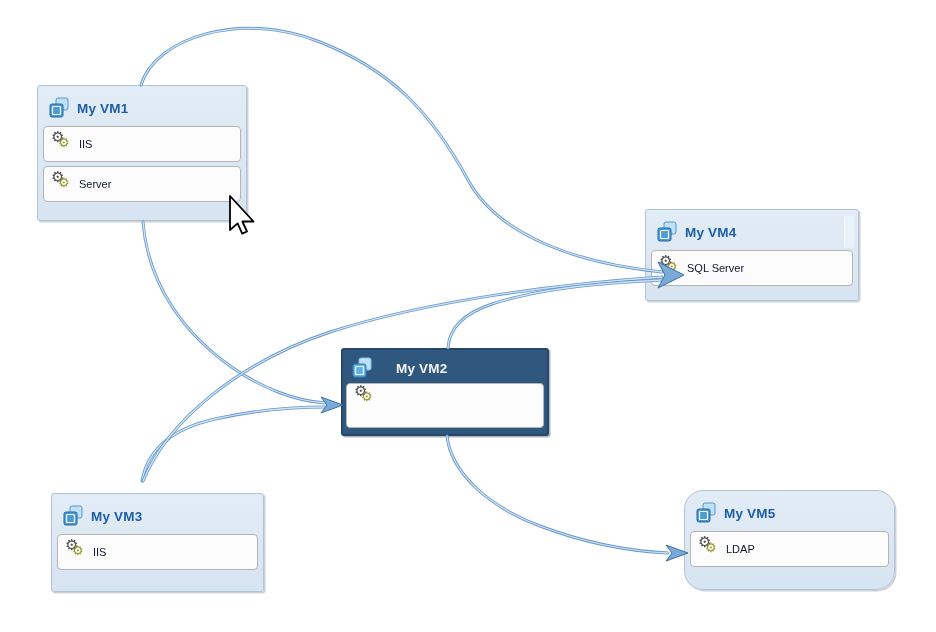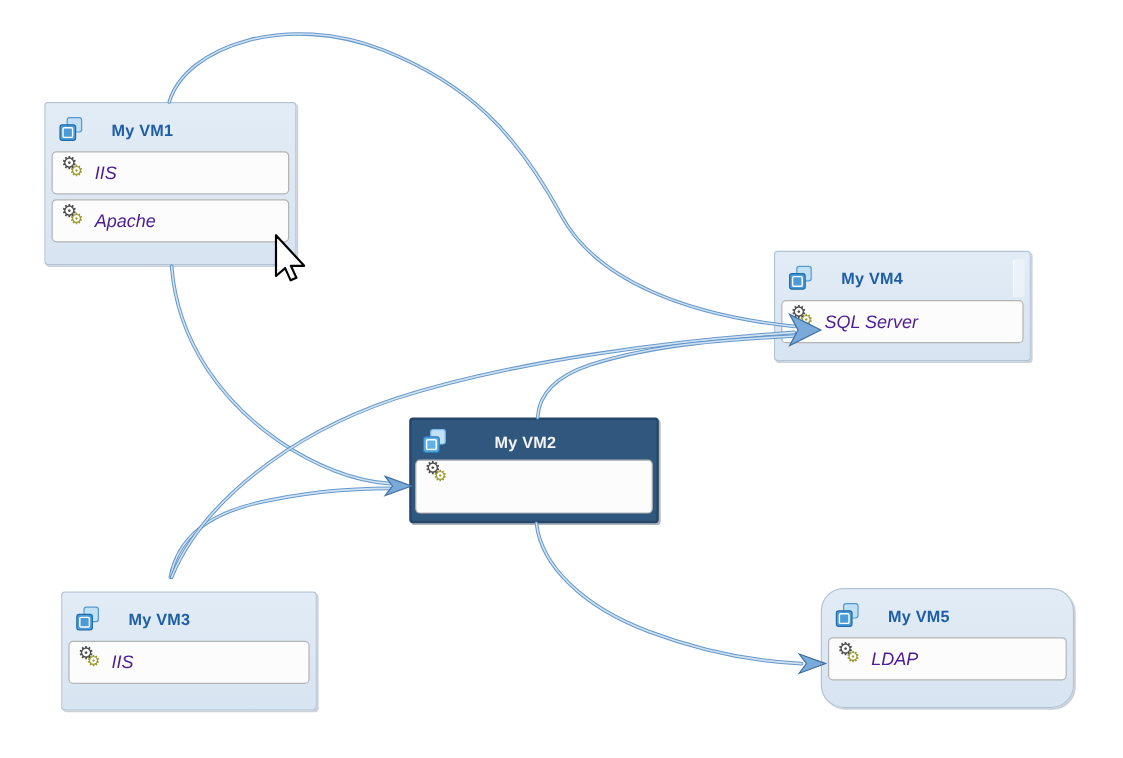--- a/index.html
+++ b/index.html
@@ -12,36 +12,36 @@
     position:absolute;box-sizing:border-box;border-radius:3px;
     background:linear-gradient(#e2ecf6,#d7e4f1);
     border:1px solid #b2c3d6;
     box-shadow:1.5px 1.5px 0 rgba(140,152,168,0.45);
     z-index:2;
   }
   .vm.selected{
     background:#30587e;border:2px solid #26476a;
     box-shadow:1.5px 1.5px 0 rgba(110,120,135,0.55);
   }
-  .vm-header{display:flex;align-items:center;gap:23px;padding:9px 8px 5px 10px;}
+  .vm-header{display:flex;align-items:center;gap:7px;padding:9px 8px 5px 10px;}
   .vm.selected .vm-header{padding:7px 8px 4px 8px;}
   .vm-title{font-size:13.5px;font-weight:bold;color:#1d5ea6;letter-spacing:.2px;}
   .vm.selected .vm-title{color:#f3f3f3;padding-left:16px;}
   .vm-icon{flex:0 0 auto;display:block;}
   .rows{padding:0 5px;}
   .vm.selected .rows{padding:0 3px;}
   .svc-row{
     box-sizing:border-box;background:#fcfcfc;border:1px solid #b4b4b4;
     border-radius:4px;margin-bottom:4px;padding:7px 6px 5px 7px;min-height:36px;
   }
   .svc-row:after{content:"";display:block;clear:both;}
   .gears-icon{float:left;width:21px;height:19px;position:relative;margin-right:7px;}
   .gears-icon .g1{position:absolute;left:0;top:-5px;font-size:15px;color:#4e4e4e;line-height:1;}
   .gears-icon .g2{position:absolute;left:7px;top:2px;font-size:13px;color:#99992c;line-height:1;}
-  .svc-label{font-size:15px;color:#4c1d95;line-height:21px;font-style:italic;}
+  .svc-label{font-size:11px;color:#0f172a;line-height:21px;}
   .header-grip{
     position:absolute;top:6px;right:4px;width:9px;height:32px;border-radius:2px;
     background:rgba(255,255,255,0.38);border-left:1px solid rgba(255,255,255,0.7);
   }
   
   #vm1{left:37px;top:85px;width:210px;height:136px;}
   #vm2{left:341px;top:348px;width:208px;height:88px;}
   #vm3{left:51px;top:481px;width:213px;height:99px;margin-top:12px;}
   #vm4{left:645px;top:209px;width:214px;height:92px;}
   #vm5{left:684px;top:490px;width:211px;height:100px;border-radius:19px;}
@@ -74,21 +74,21 @@
             <span class="g1">⚙</span>
             <span class="g2">⚙</span>
           </span>
         <span class="svc-label">IIS</span>
       </div>
       <div class="svc-row">
         <span class="gears-icon">
             <span class="g1">⚙</span>
             <span class="g2">⚙</span>
           </span>
-        <span class="svc-label">Apache</span>
+        <span class="svc-label">Server</span>
       </div>
     </div>
   </div>
 
   <div class="vm selected" id="vm2">
     <div class="vm-header">
       <svg class="vm-icon" width="22" height="22" viewBox="0 0 22 22">
         <rect x="8" y="1" width="12" height="12" rx="2" fill="#bfe0f5" stroke="#7fc2ec"></rect>
         <rect x="2" y="7" width="13" height="13" rx="2" fill="#5db1e8" stroke="#2f7cb8"></rect>
         <rect x="4.5" y="9.5" width="8" height="8" rx="1" fill="none" stroke="#ffffff" stroke-width="1.2"></rect>

